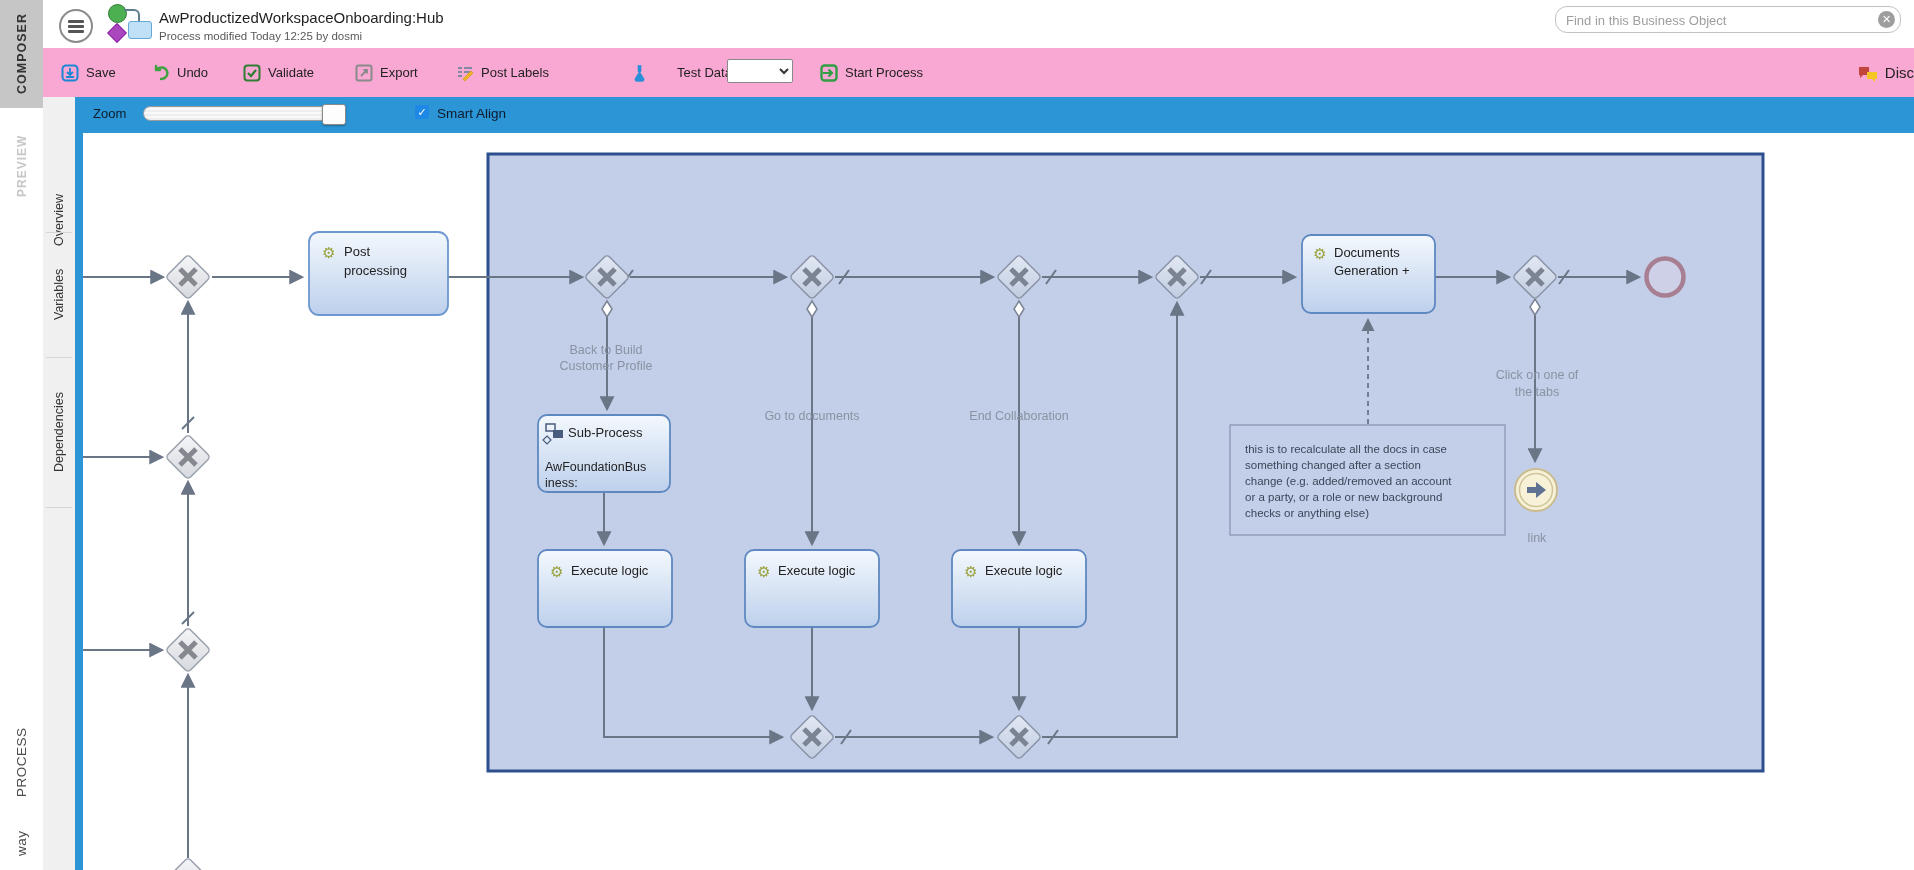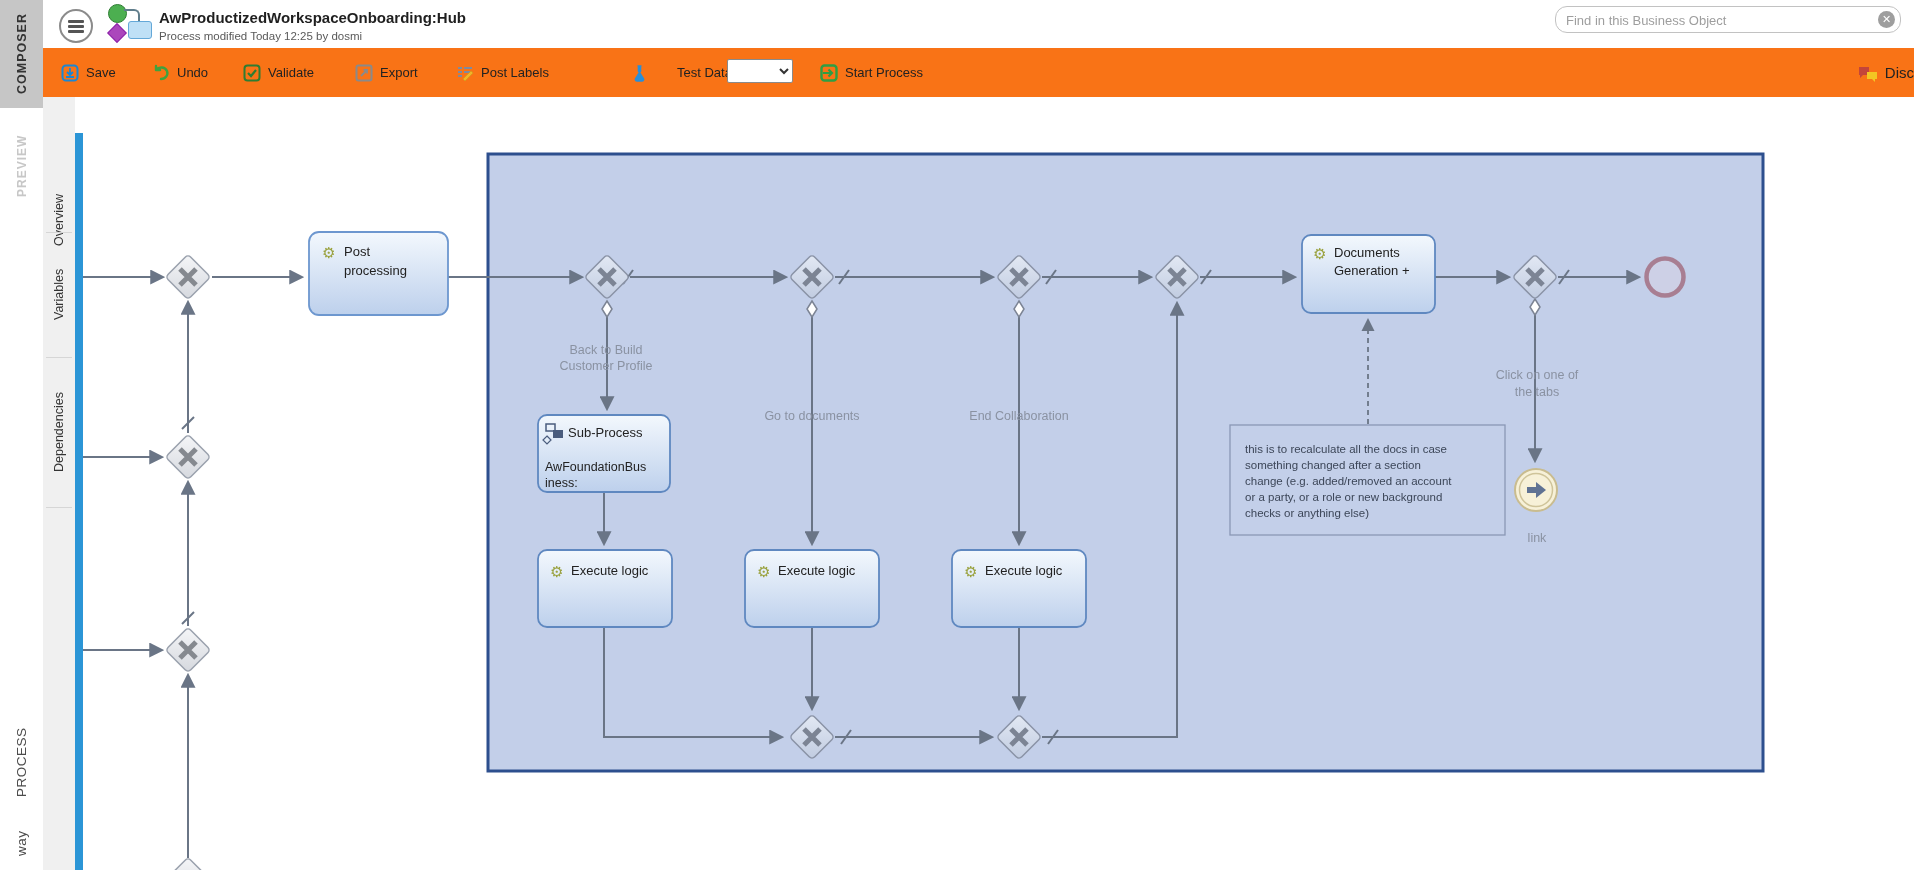--- a/index.html
+++ b/index.html
@@ -35,32 +35,32 @@
   .burger span:nth-child(1){top:9px;} .burger span:nth-child(2){top:14px;} .burger span:nth-child(3){top:19px;}
   .logo{left:102px;top:3px;width:50px;height:44px;}
   .logo .circ{position:absolute;left:6px;top:1px;width:17px;height:17px;border-radius:50%;
               background:#4caf50;border:1px solid #2e7d32;}
   .logo .diam{position:absolute;left:8px;top:23px;width:12px;height:12px;background:#ab47bc;
               border:1px solid #8e24aa;transform:rotate(45deg);}
   .logo .rect{position:absolute;left:26px;top:18px;width:22px;height:16px;background:#bfe0f6;
               border:1.5px solid #64a8d8;border-radius:3px;}
   .logo .conn{position:absolute;left:22px;top:6px;width:14px;height:10px;
               border-top:2px solid #607d8b;border-right:2px solid #607d8b;border-top-right-radius:6px;}
-  .title{left:159px;top:9px;font-size:15px;font-weight:bold;color:#1f1f1f;}
+  .title{left:159px;top:9px;font-size:15px;font-weight:normal;color:#1f1f1f;}
   .subtitle{left:159px;top:30px;font-size:11.5px;color:#5a5a5a;}
   .search-wrap{left:1555px;top:6px;width:346px;height:27px;border:1px solid #c2c2c2;
                border-radius:12px;background:#fff;box-sizing:border-box;}
   .search-input{position:absolute;left:8px;top:0;width:300px;height:25px;border:none;outline:none;
                 font-size:13px;color:#333;font-family:"Liberation Sans",sans-serif;background:transparent;}
   .search-input::placeholder{color:#9e9e9e;}
   .search-clear{position:absolute;right:5px;top:4px;width:17px;height:17px;border-radius:50%;
                 background:#9e9e9e;color:#fff;font-size:11px;line-height:17px;text-align:center;cursor:pointer;}
 
   
-  .toolbar{left:43px;top:48px;width:1871px;height:49px;background:#f97316;}
+  .toolbar{left:43px;top:48px;width:1871px;height:49px;background:#f9a8d4;}
   .tb-item{position:absolute;top:0;height:49px;display:flex;align-items:center;gap:7px;
            font-size:13px;color:#222;cursor:pointer;}
   .tb-ic{width:18px;height:18px;position:relative;flex:0 0 auto;}
   .tb-select{position:absolute;left:684px;top:11px;width:66px;height:24px;border:1px solid #8a8a8a;
              border-radius:2px;background:#fff;font-size:12px;color:#333;
              font-family:"Liberation Sans",sans-serif;}
   .disc-item{position:absolute;right:0;top:0;height:49px;display:flex;align-items:center;gap:6px;
              font-size:15px;color:#222;cursor:pointer;}
 
   
@@ -191,20 +191,28 @@
       <span class="tb-ic" style="width:22px;">
         <svg width="22" height="18">
             <path d="M2 3 h10 v8 h-6 l-3 3 v-3 h-1 z" fill="#c4453a"></path>
             <path d="M10 8 h10 v7 h-2 v3 l-3 -3 h-5 z" fill="#f3c623"></path>
           </svg>
       </span>
       <span>Disc</span>
     </div>
   </div>
 
+  <div class="abs bluebar">
+    <div class="zoom-label">Zoom</div>
+    <div class="slider-track">
+      <div class="slider-thumb"></div>
+    </div>
+    <div class="sa-check">✓</div>
+    <div class="sa-label">Smart Align</div>
+  </div>
   <div class="abs bluestrip"></div>
 
   <div class="abs canvas">
   <svg width="1831" height="737" viewBox="83 133 1831 737">
     <defs>
       <linearGradient id="taskGrad" x1="0" y1="0" x2="0" y2="1">
         <stop offset="0" stop-color="#f3f8fd"></stop>
             <stop offset="1" stop-color="#bdd0ec"></stop>
       </linearGradient>
       <linearGradient id="gwOut" x1="0" y1="0" x2="1" y2="1">

